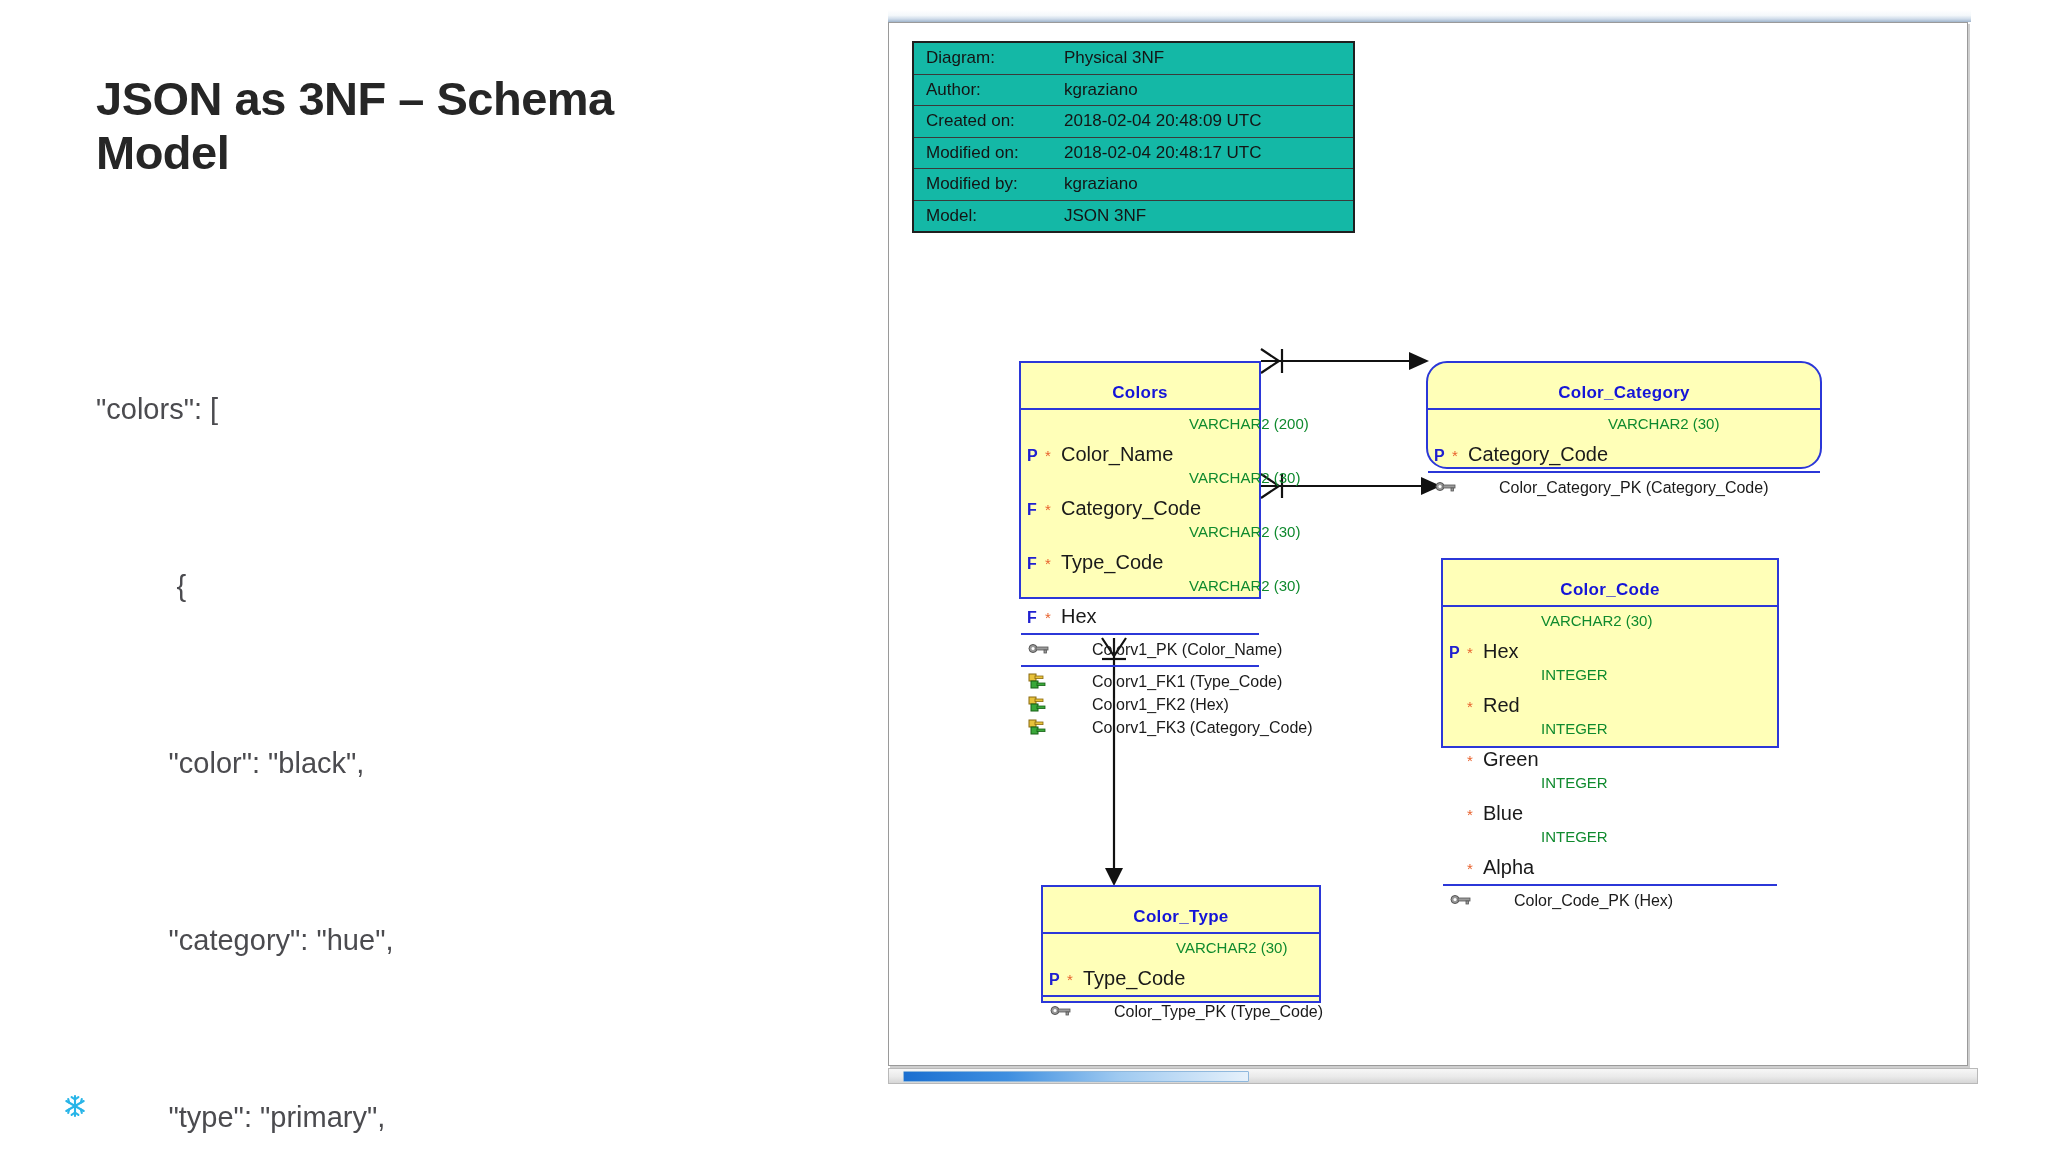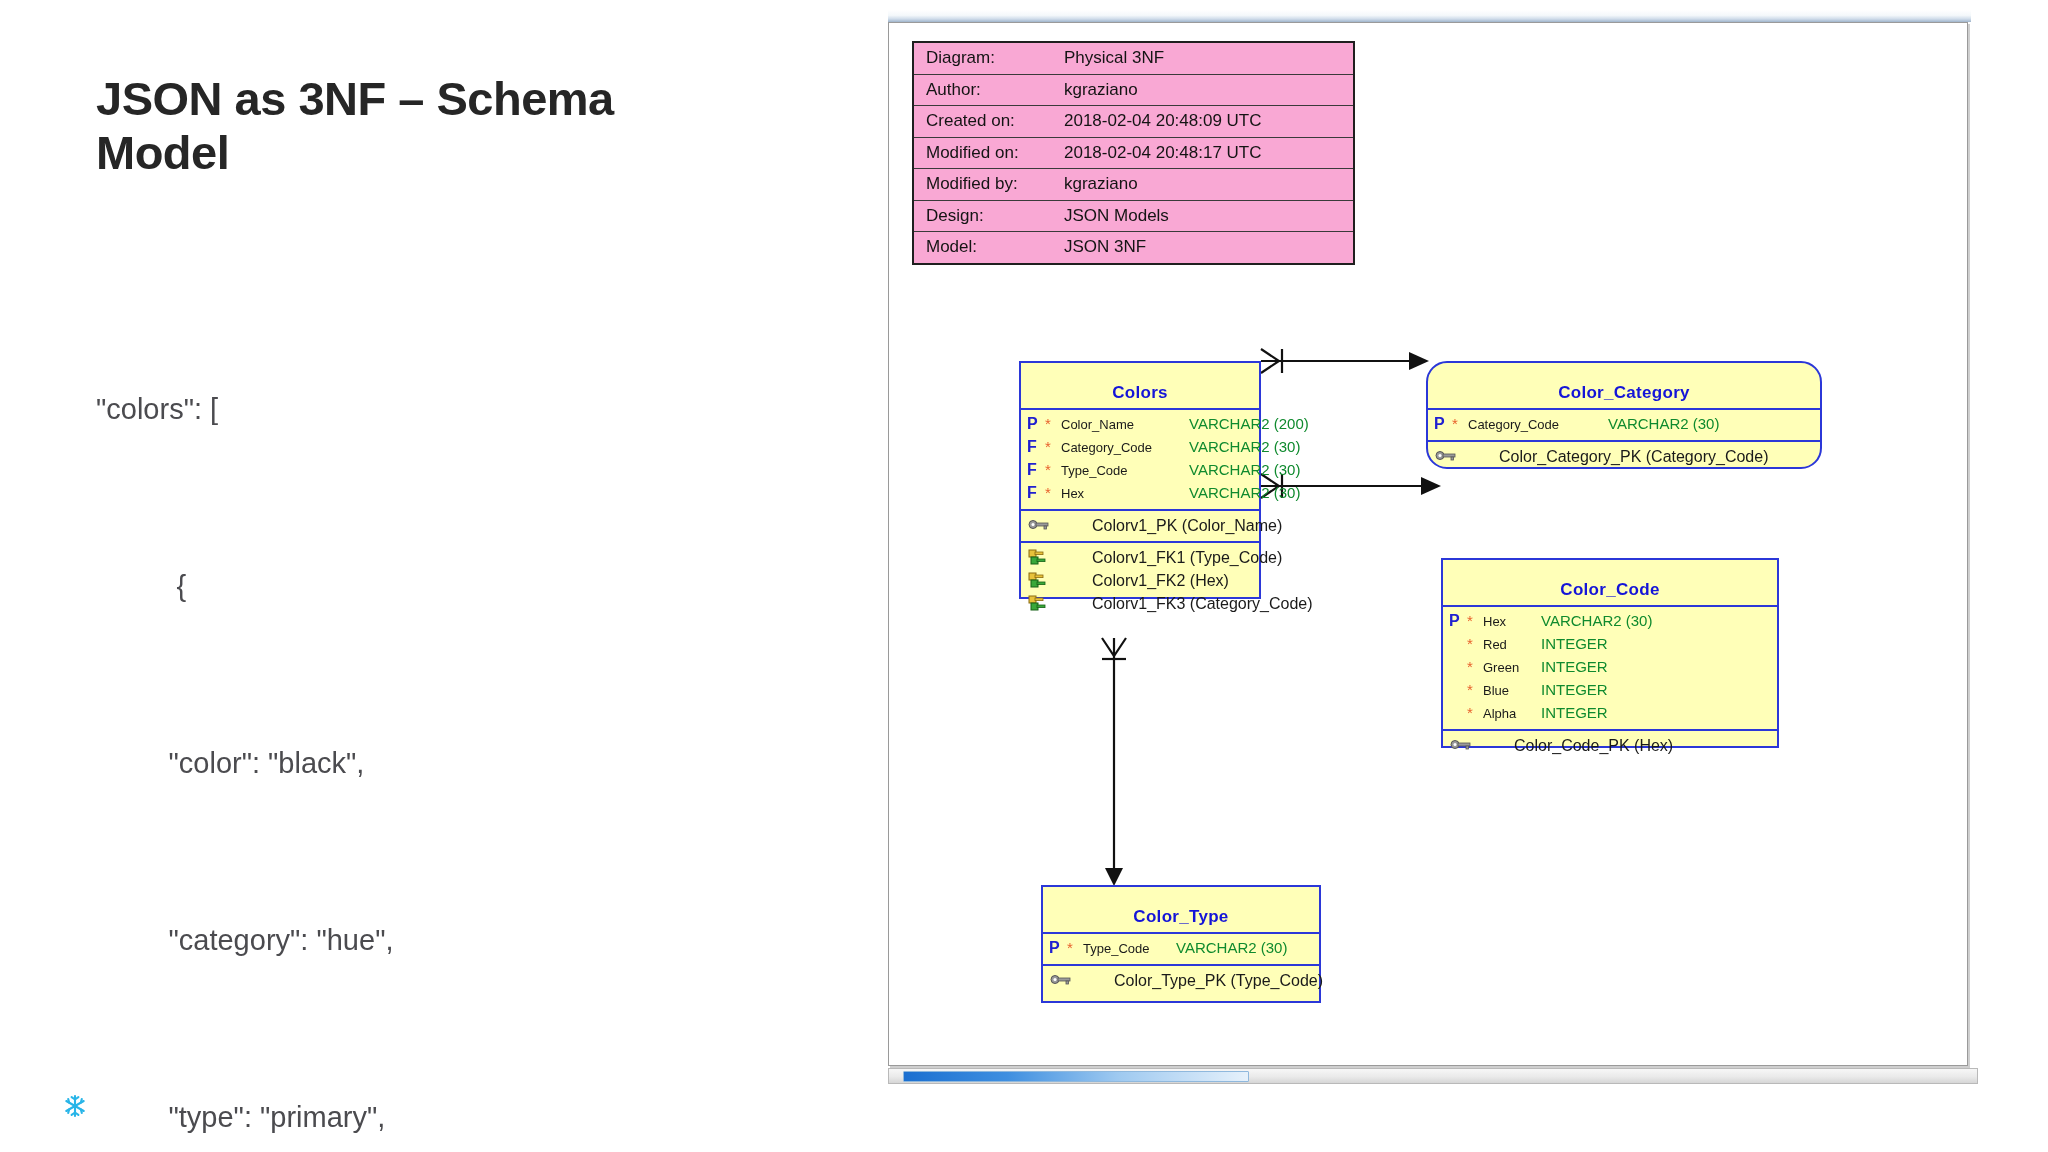--- a/index.html
+++ b/index.html
@@ -113,21 +113,21 @@
   }
 
   
   #meta-table {
     position: absolute;
     left: 23px;
     top: 18px;
     width: 443px;
     border: 2px solid #1f1f1f;
     border-collapse: collapse;
-    background: #f9a8d4;
+    background: #14b8a6;
     font-size: 17px;
     color: #141414;
   }
   #meta-table tr { border-bottom: 1px solid #3a3a3a; }
   #meta-table tr:last-child { border-bottom: none; }
   #meta-table td {
     padding: 5px 4px 6px 12px;
     white-space: nowrap;
     line-height: 1.15;
   }
@@ -155,21 +155,21 @@
   .key-section.last { border-bottom: none; }
   .attr-row {
     display: flex;
     align-items: baseline;
     line-height: 22px;
     padding-left: 6px;
     white-space: nowrap;
   }
   .attr-kt   { width: 18px; color: #2020d0; font-weight: bold; font-size: 16px; }
   .attr-star { width: 16px; color: #e8612c; font-size: 15px; }
-  .attr-name { color: #1a1a1a; font-size: 13px; }
+  .attr-name { color: #1a1a1a; font-size: 20px; margin-top: 30px; }
   .attr-type { color: #0f8a2e; font-size: 15px; position: absolute; }
 
   .key-row {
     display: flex;
     align-items: center;
     line-height: 23px;
     padding-left: 7px;
     white-space: nowrap;
     color: #1a1a1a;
     font-size: 16px;
@@ -245,24 +245,20 @@
       </tr>
       <tr>
         <td class="meta-label">Modified on:</td>
         <td class="meta-value">2018-02-04 20:48:17 UTC</td>
       </tr>
       <tr>
         <td class="meta-label">Modified by:</td>
         <td class="meta-value">kgraziano</td>
       </tr>
       <tr>
-        <td class="meta-label">Design:</td>
-        <td class="meta-value">JSON Models</td>
-      </tr>
-      <tr>
         <td class="meta-label">Model:</td>
         <td class="meta-value">JSON 3NF</td>
       </tr>
     </tbody>
       </table>
 
     <div class="connector" style="left:370px; top:318px; width:170px; height:40px;">
       <svg width="170" height="40" viewBox="0 0 170 40">
         <line x1="2" y1="20" x2="150" y2="20" stroke="#111" stroke-width="2.2"></line>
         <path d="M2 8 L20 20 L2 32" fill="none" stroke="#111" stroke-width="2.2"></path>

